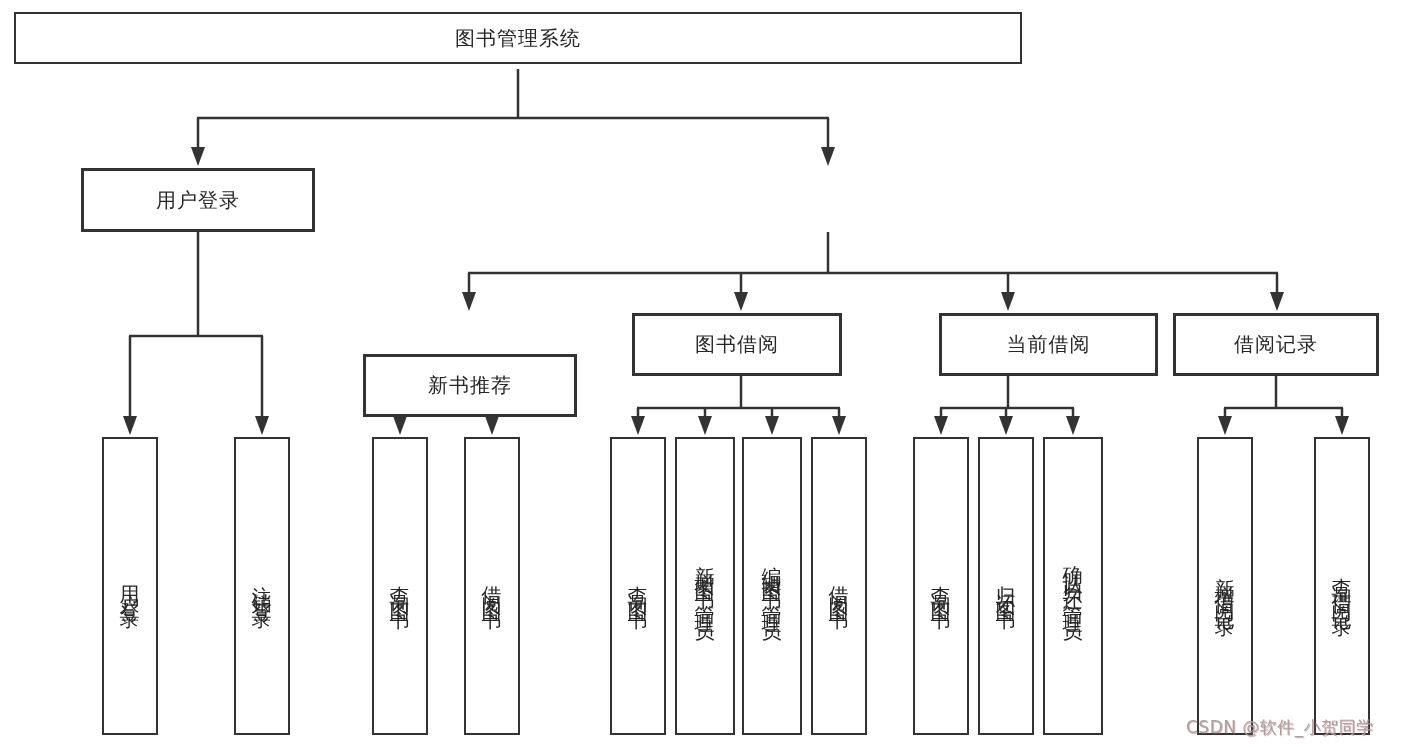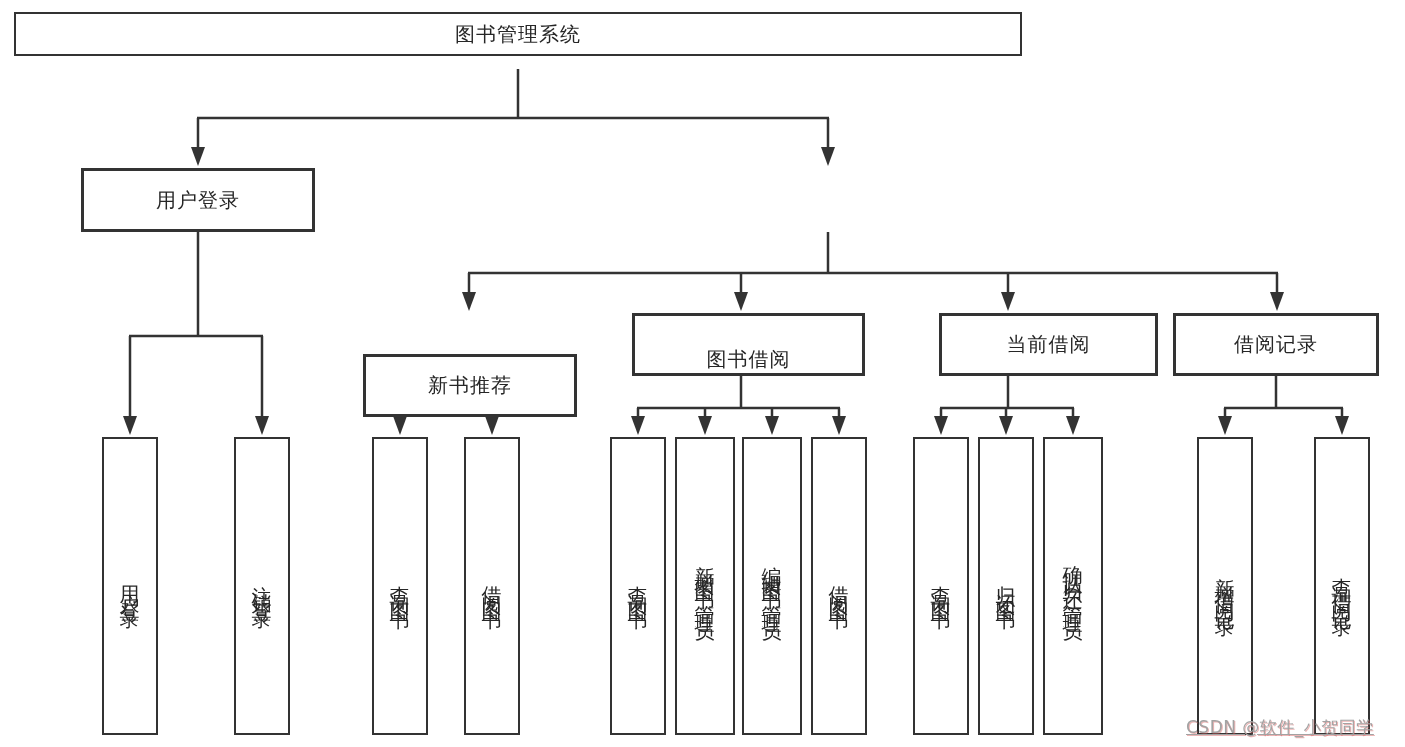--- a/index.html
+++ b/index.html
@@ -32,21 +32,21 @@
     justify-content: center;
     color: #262626;
     font-size: 20px;
     letter-spacing: 1px;
     text-align: center;
   }
   .node.root {
     left: 14px;
     top: 12px;
     width: 1008px;
-    height: 44px;
+    height: 52px;
     border-width: 2px;
   }
   .node.lvl2 { top: 168px; height: 64px; }
   .node.lvl3 { top: 313px; height: 63px; }
   .node.leaf {
     top: 437px;
     height: 298px;
     width: 56px;
     border-width: 2px;
   }
@@ -60,21 +60,20 @@
   }
   .watermark {
     position: absolute;
     left: 1186px;
     top: 716px;
     font-size: 17px;
     color: #a3a3a3;
     text-shadow: 1px 1px 0 rgba(214, 92, 92, 0.45);
     white-space: nowrap;
     letter-spacing: 0.5px;
-    text-decoration: underline;
   }
 </style>
 </head>
 <body>
 
 <div class="diagram">
 
   <svg class="connectors" viewBox="0 0 1405 747" xmlns="http://www.w3.org/2000/svg">
     <g stroke="#333333" stroke-width="2.5" fill="none">
 
@@ -145,21 +144,21 @@
     <span>图书管理系统</span>
   </div>
 
   <div class="node lvl2" style="left:81px;width:234px;">
     <span>用户登录</span>
   </div>
 
   <div class="node lvl3" style="left:363px;width:214px;margin-top:41px;">
     <span>新书推荐</span>
   </div>
-  <div class="node lvl3" style="left:632px;width:233px;align-items:flex-end;">
+  <div class="node lvl3" style="left:632px;width:210px;">
     <span>图书借阅</span>
   </div>
   <div class="node lvl3" style="left:899px;width:219px;margin-left:40px;">
     <span>当前借阅</span>
   </div>
   <div class="node lvl3" style="left:1173px;width:206px;">
     <span>借阅记录</span>
   </div>
 
   <div class="node leaf" style="left:102px;">

